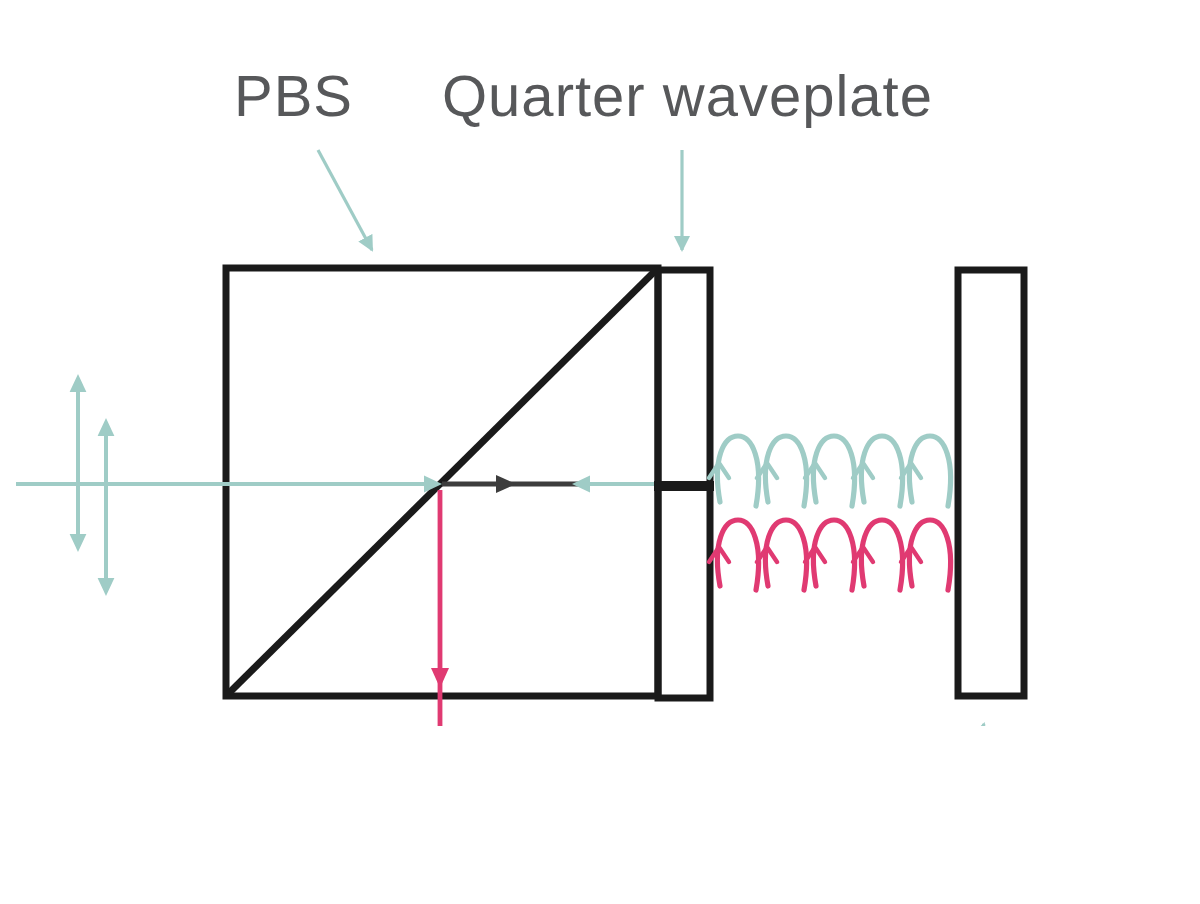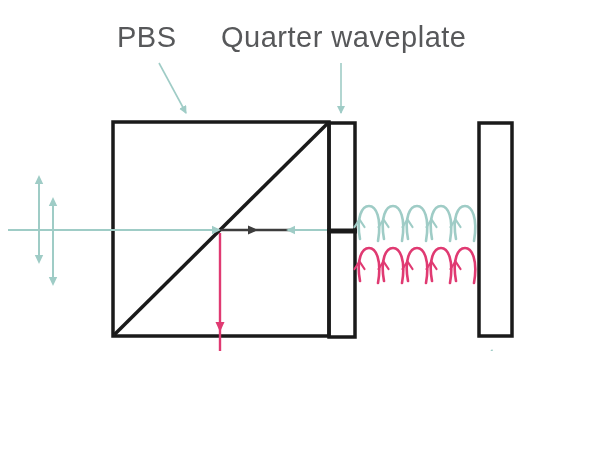--- a/index.html
+++ b/index.html
@@ -2,20 +2,21 @@
 <html style="--background: #ffffff; --beam-teal: #9fccc6; --beam-pink: #e03a72; --beam-dark: #3d3d3d; --outline-black: #1a1a1a; --label-gray: #57585a;"><head>
 <meta charset="utf-8">
 <style>
   html,body{margin:0;padding:0;background:#ffffff;}
   #stage{
     position:relative;
     width:600px;height:351px;
     background:var(--background,#fff);
     font-family:"Liberation Sans", sans-serif;
     overflow:hidden;
+    margin-top:12px;
   }
   .label{
     position:absolute;
     color:var(--label-gray,#57585a);
     font-size:29px;
     letter-spacing:0.5px;
     white-space:nowrap;
     user-select:none;
   }
   #pbs-label{left:117px;top:21px;}

